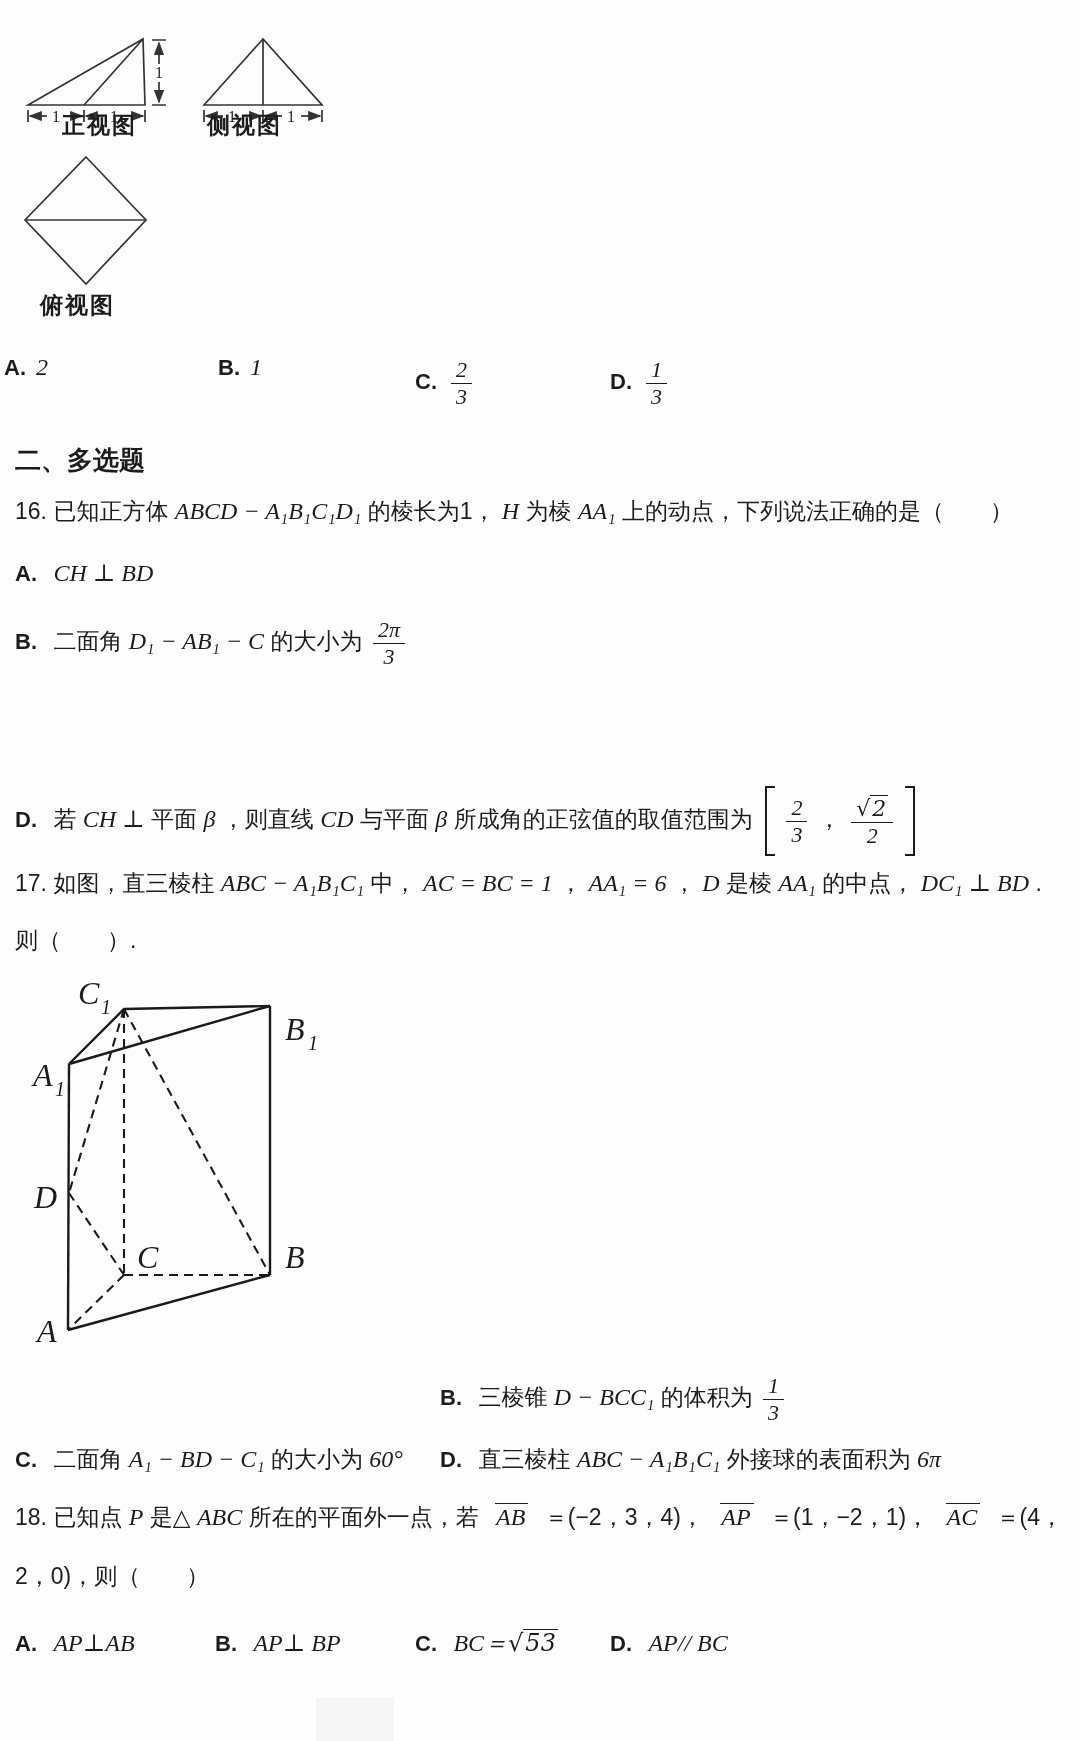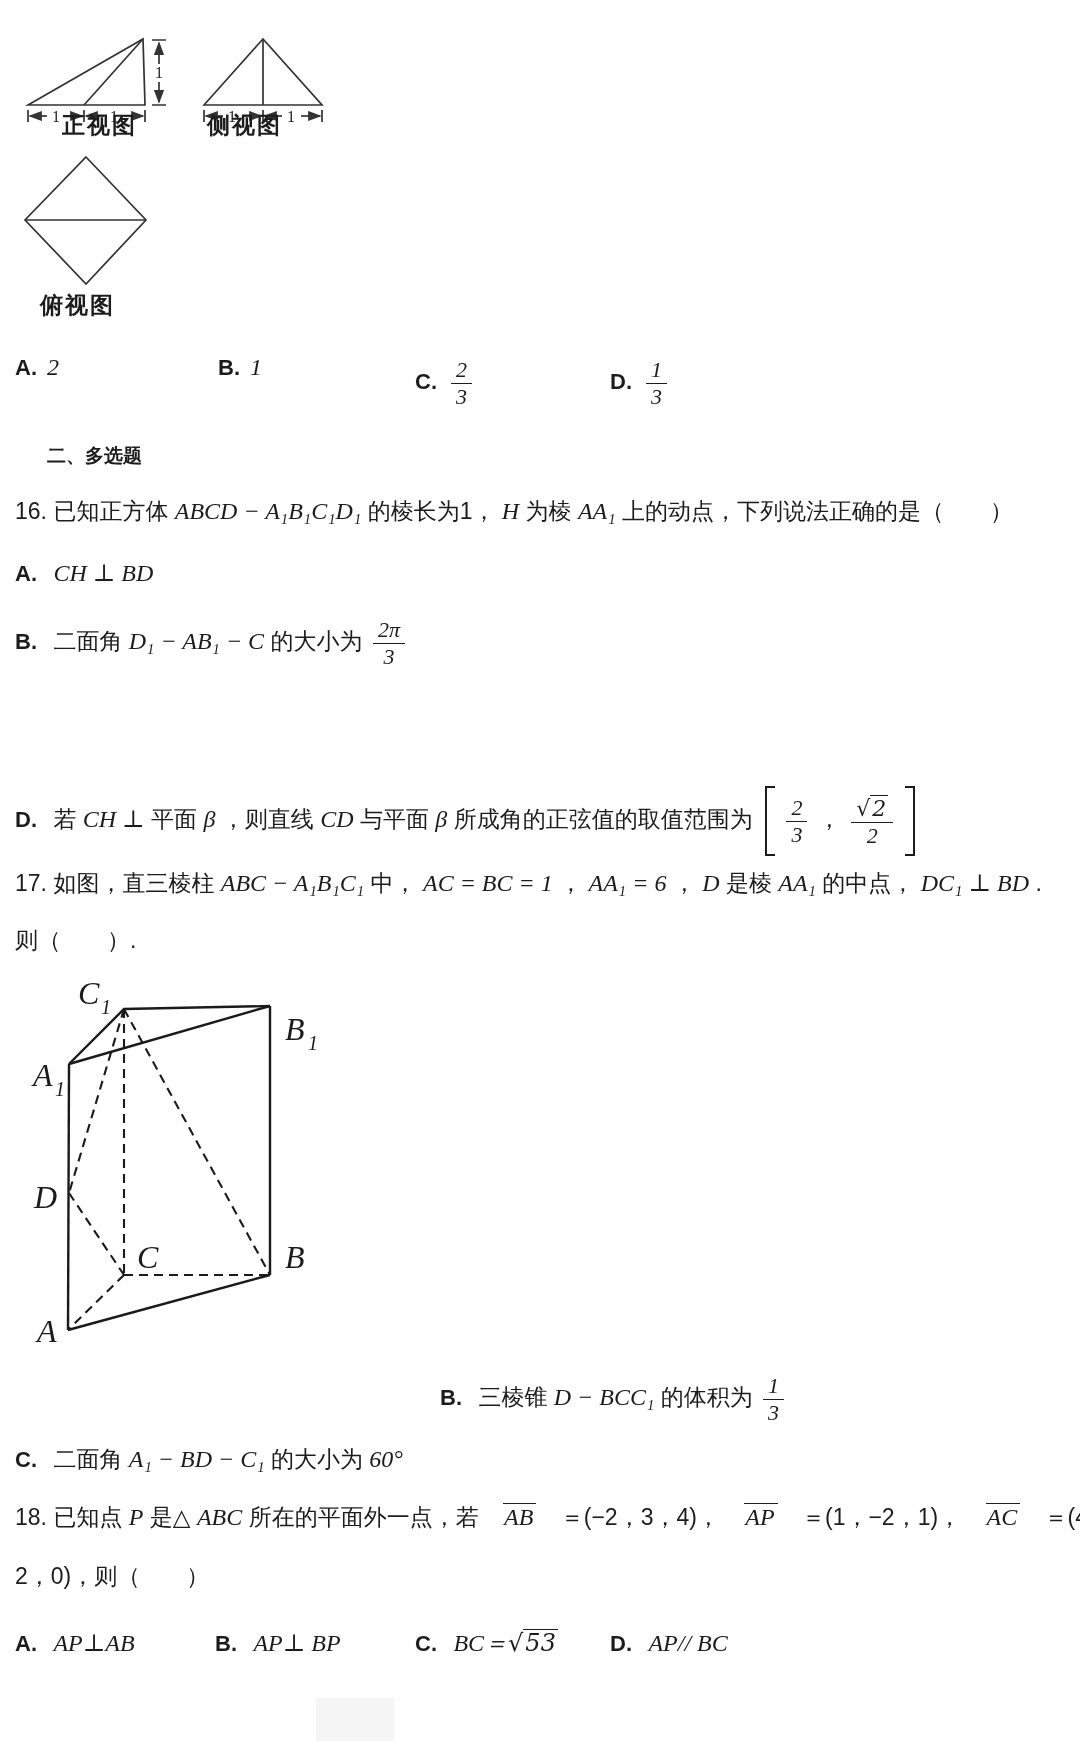--- a/index.html
+++ b/index.html
@@ -2,31 +2,31 @@
 <html><head>
 <meta charset="utf-8">
 <style>
   html,body{margin:0;padding:0;background:#e9e9e9;}
   .page{position:relative;width:1080px;height:1741px;background:#fefefe;overflow:hidden;
         color:#1c1c1c;font-family:"Liberation Sans","DejaVu Sans",sans-serif;}
   .ln{position:absolute;white-space:nowrap;font-size:23px;line-height:1.25;}
   .cn{font-family:"Liberation Sans","DejaVu Sans",sans-serif;font-size:23px;font-weight:500;}
   .mt{font-family:"Liberation Serif","DejaVu Serif",serif;font-style:italic;font-size:24px;}
   .letter{font-family:"Liberation Sans","DejaVu Sans",sans-serif;font-weight:700;font-size:22px;margin-right:10px;}
-  .sec{font-size:19px;font-weight:700;margin-left:32px;}
+  .sec{font-size:26px;font-weight:700;}
   .frac{display:inline-block;vertical-align:middle;text-align:center;line-height:1.08;
         font-family:"Liberation Serif","DejaVu Serif",serif;font-style:italic;font-size:22px;margin:0 4px;}
   .frac .num{display:block;padding:0 5px 1px;border-bottom:1.7px solid #1c1c1c;}
   .frac .den{display:block;padding-top:1px;}
   .brk{display:inline-block;vertical-align:middle;width:8px;height:66px;}
   .brk.l{border:2.4px solid #1c1c1c;border-right:none;margin:0 1px 0 6px;}
   .brk.r{border:2.4px solid #1c1c1c;border-left:none;margin:0 0 0 1px;}
   .sq{font-style:normal;font-family:"DejaVu Serif",serif;}
   .rad{display:inline-block;border-top:1.7px solid #1c1c1c;line-height:1.05;padding:1px 2px 0;font-style:italic;}
-  .vec{display:inline-block;border-top:1.7px solid #1c1c1c;padding:1px 3px 0 1px;margin:0 18px;
+  .vec{display:inline-block;border-top:1.7px solid #1c1c1c;padding:1px 3px 0 1px;margin:0 10px;
        font-family:"Liberation Serif","DejaVu Serif",serif;font-style:italic;font-size:24px;line-height:1.05;}
   svg{position:absolute;overflow:visible;}
   .viewlabel{position:absolute;font-size:23px;font-weight:700;letter-spacing:2px;font-family:Liberation Serif, serif;}
   .figtext{font-family:"Liberation Serif","DejaVu Serif",serif;font-style:italic;fill:#1c1c1c;}
   .dimnum{font-family:"Liberation Serif","DejaVu Serif",serif;font-size:16px;fill:#222;}
   .softbar{position:absolute;left:316px;top:1698px;width:78px;height:43px;background:#f5f5f5;}
 </style>
 </head>
 <body>
 
@@ -77,21 +77,21 @@
   <div class="viewlabel" style="left:207px;top:110px">侧视图</div>
 
   <svg style="left:18px;top:132px" width="140" height="160" viewBox="0 0 140 160">
     <g stroke="#333" stroke-width="1.7" fill="none">
       <path d="M68,25 L128,88 L68,152 L7,88 Z"></path>
       <path d="M7,88 L128,88"></path>
     </g>
   </svg>
   <div class="viewlabel" style="left:40px;top:290px">俯视图</div>
 
-  <div class="ln" style="left:15px;top:352px">
+  <div class="ln" style="left:4px;top:352px">
     <span class="letter">A.</span><span class="mt">2</span>
   </div>
   <div class="ln" style="left:218px;top:352px">
     <span class="letter">B.</span><span class="mt">1</span>
   </div>
   <div class="ln" style="left:415px;top:358px">
     <span class="letter">C.</span><span class="frac"><span class="num">2</span><span class="den">3</span></span>
   </div>
   <div class="ln" style="left:610px;top:358px">
     <span class="letter">D.</span><span class="frac"><span class="num">1</span><span class="den">3</span></span>
@@ -197,20 +197,27 @@
     <span class="cn">的体积为</span>
     <span class="frac"><span class="num">1</span><span class="den">3</span></span>
   </div>
   <div class="ln" style="left:15px;top:1444px">
     <span class="letter">C.</span>
     <span class="cn">二面角</span>
     <span class="mt">A₁ − BD − C₁</span>
     <span class="cn">的大小为</span>
     <span class="mt">60°</span>
   </div>
+  <div class="ln" style="left:440px;top:1444px">
+    <span class="letter">D.</span>
+    <span class="cn">直三棱柱</span>
+    <span class="mt">ABC − A₁B₁C₁</span>
+    <span class="cn">外接球的表面积为</span>
+    <span class="mt">6π</span>
+  </div>
 
   <div class="ln" style="left:15px;top:1502px">
     <span class="cn">18.</span>
     <span class="cn">已知点</span>
     <span class="mt">P</span>
     <span class="cn">是△</span>
     <span class="mt">ABC</span>
     <span class="cn">所在的平面外一点，若</span>
     <span class="vec">AB</span>
     <span class="cn">＝(−2，3，4)，</span>

